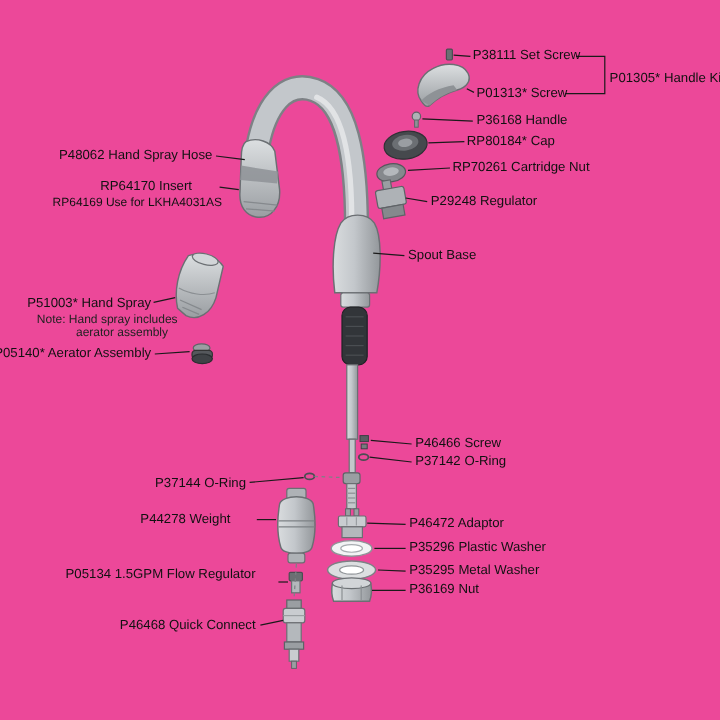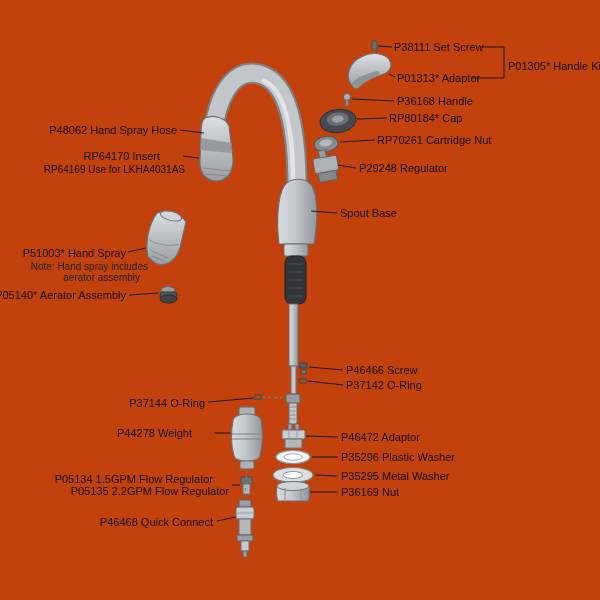--- a/index.html
+++ b/index.html
@@ -1,18 +1,18 @@
 <!DOCTYPE html>
 <html><head>
 <meta charset="utf-8">
 <style>
   * { margin:0; padding:0; box-sizing:border-box; }
   html,body { width:600px; height:600px; background:#ffffff; }
   body { font-family:"Liberation Sans", sans-serif; }
-  .stage { position:relative; width:600px; height:600px; background:#c2410c; overflow:hidden; }
+  .stage { position:relative; width:600px; height:600px; background:#ec4899; overflow:hidden; }
   .stage svg { position:absolute; left:0; top:0; }
   .lbl {
     position:absolute; font-size:11px; color:#111;
     white-space:nowrap; transform:translateY(-50%); line-height:1;
   }
   .lbl.small { font-size:10px; }
   .lbl.note  { font-size:10px; color:#222; }
 </style>
 </head>
 <body>
@@ -191,21 +191,21 @@
       <line x1="312" y1="457" x2="338" y2="457"></line>
       <line x1="315" y1="475" x2="338" y2="476"></line>
       <line x1="310" y1="492" x2="338" y2="492"></line>
       <line x1="232" y1="485" x2="240" y2="485"></line>
       <line x1="217" y1="521" x2="236" y2="517"></line>
     </g>
   </svg>
 
   <div class="lbl" style="left:394px; top:47px">P38111 Set Screw</div>
   <div class="lbl" style="left:508px; top:66px">P01305* Handle Kit</div>
-  <div class="lbl" style="left:397px; top:78px">P01313* Adaptor</div>
+  <div class="lbl" style="left:397px; top:78px">P01313* Screw</div>
   <div class="lbl" style="left:397px; top:101px">P36168 Handle</div>
   <div class="lbl" style="left:389px; top:118px">RP80184* Cap</div>
   <div class="lbl" style="left:377px; top:140px">RP70261 Cartridge Nut</div>
   <div class="lbl" style="left:359px; top:168px">P29248 Regulator</div>
   <div class="lbl" style="left:340px; top:213px">Spout Base</div>
   <div class="lbl" style="left:346px; top:370px">P46466 Screw</div>
   <div class="lbl" style="left:346px; top:385px">P37142 O-Ring</div>
   <div class="lbl" style="left:341px; top:437px">P46472 Adaptor</div>
   <div class="lbl" style="left:341px; top:457px">P35296 Plastic Washer</div>
   <div class="lbl" style="left:341px; top:476px">P35295 Metal Washer</div>
@@ -214,16 +214,15 @@
   <div class="lbl" style="right:423px; top:130px">P48062 Hand Spray Hose</div>
   <div class="lbl" style="right:440px; top:156px">RP64170 Insert</div>
   <div class="lbl small" style="right:415px; top:170px">RP64169 Use for LKHA4031AS</div>
   <div class="lbl" style="right:474px; top:253px">P51003* Hand Spray</div>
   <div class="lbl note" style="right:452px; top:267px">Note: Hand spray includes</div>
   <div class="lbl note" style="right:460px; top:278px">aerator assembly</div>
   <div class="lbl" style="right:474px; top:295px">P05140* Aerator Assembly</div>
   <div class="lbl" style="right:395px; top:403px">P37144 O-Ring</div>
   <div class="lbl" style="right:408px; top:433px">P44278 Weight</div>
   <div class="lbl" style="right:387px; top:479px">P05134 1.5GPM Flow Regulator</div>
-  <div class="lbl" style="right:371px; top:491px">P05135 2.2GPM Flow Regulator</div>
   <div class="lbl" style="right:387px; top:522px">P46468 Quick Connect</div>
 
 </div>
 
 </body></html>

